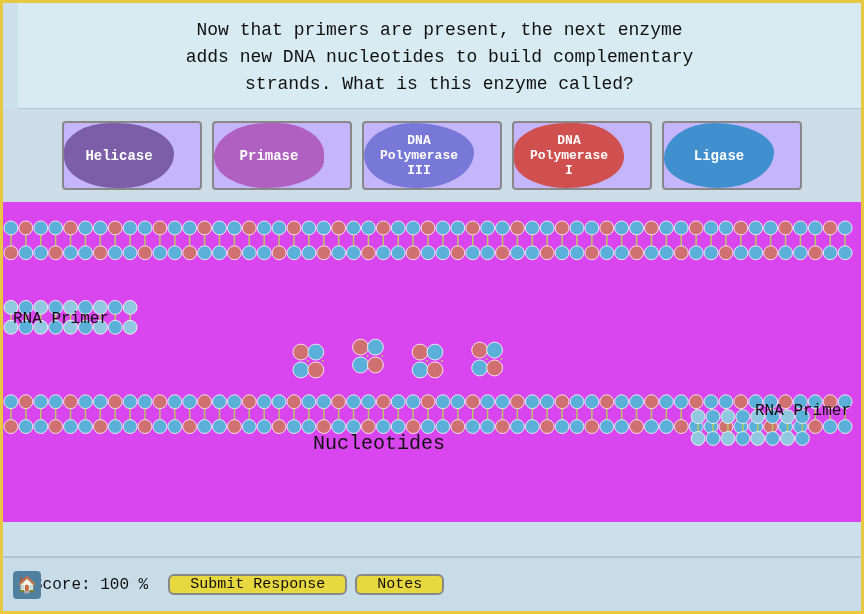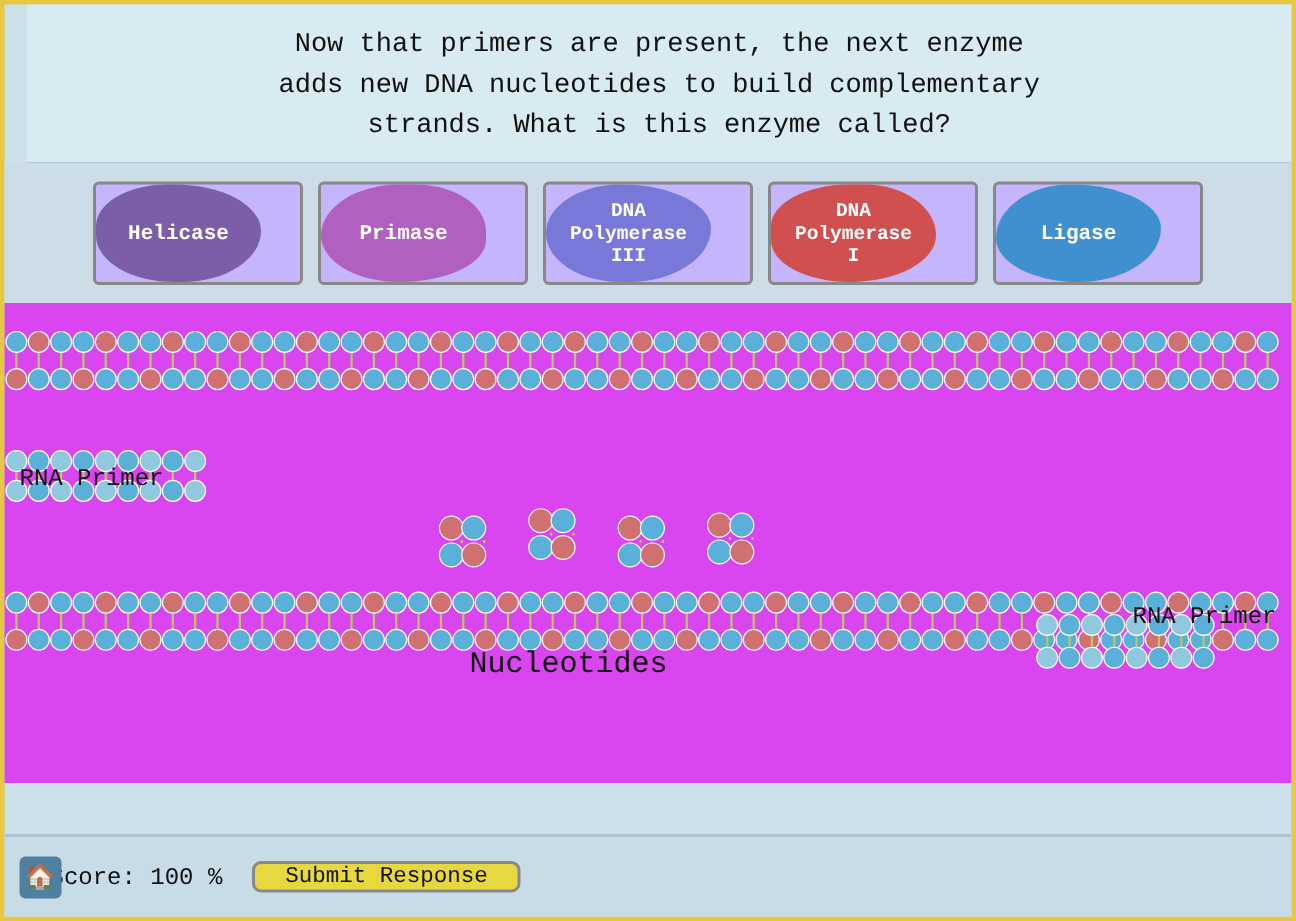--- a/index.html
+++ b/index.html
@@ -671,14 +671,15 @@
         
       </div>
     </div>
     <div class="nucleotides-label">Nucleotides</div>
   </div>
 
   <div id="bottom-bar">
     <div class="home-icon">🏠</div>
     <span class="score-label" style="margin-left:10px;">Score:  100 %</span>
     <button class="bottom-btn btn-submit">Submit Response</button>
+    <button class="bottom-btn btn-notes">Notes</button>
   </div>
 </div>
 
 </body></html>

